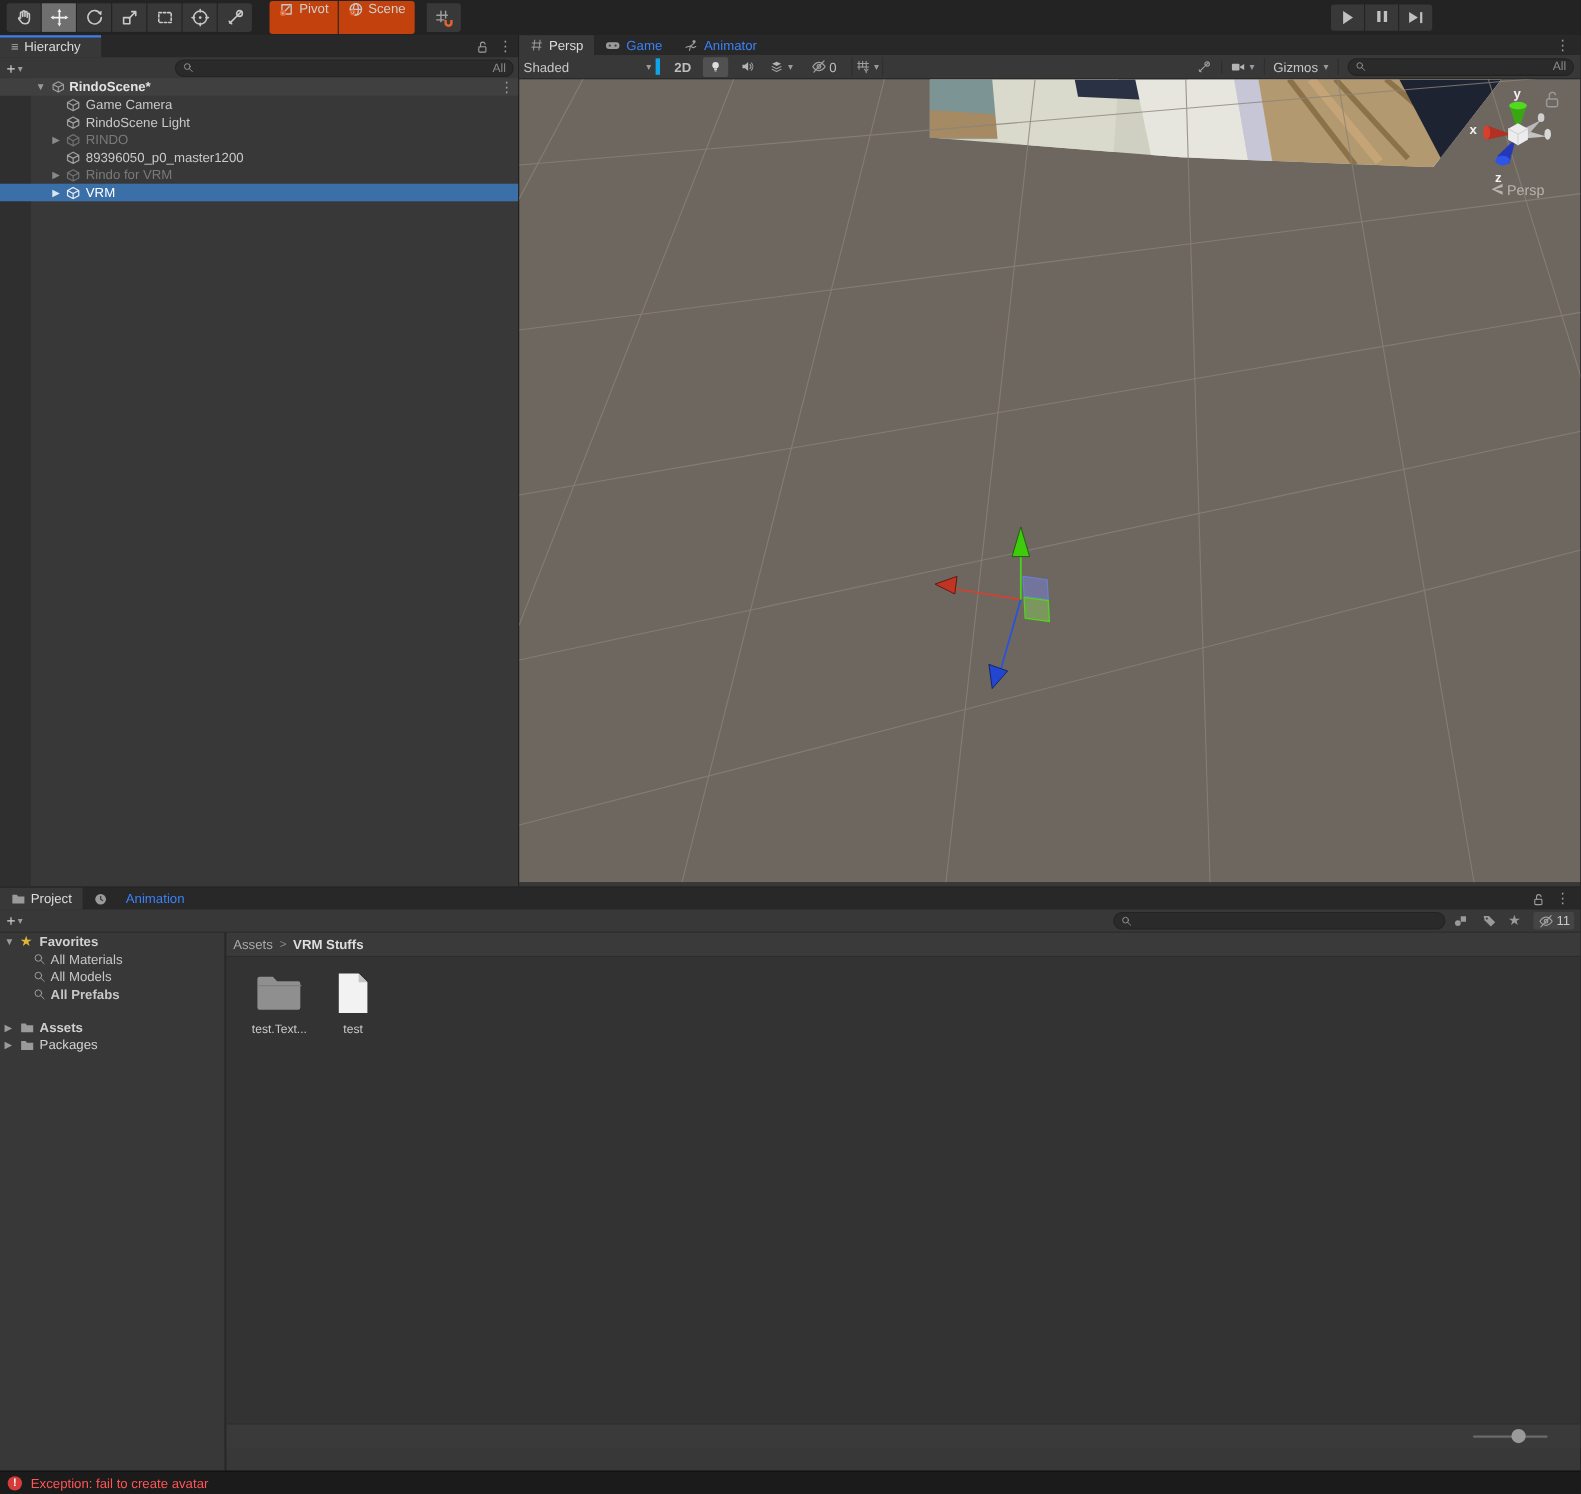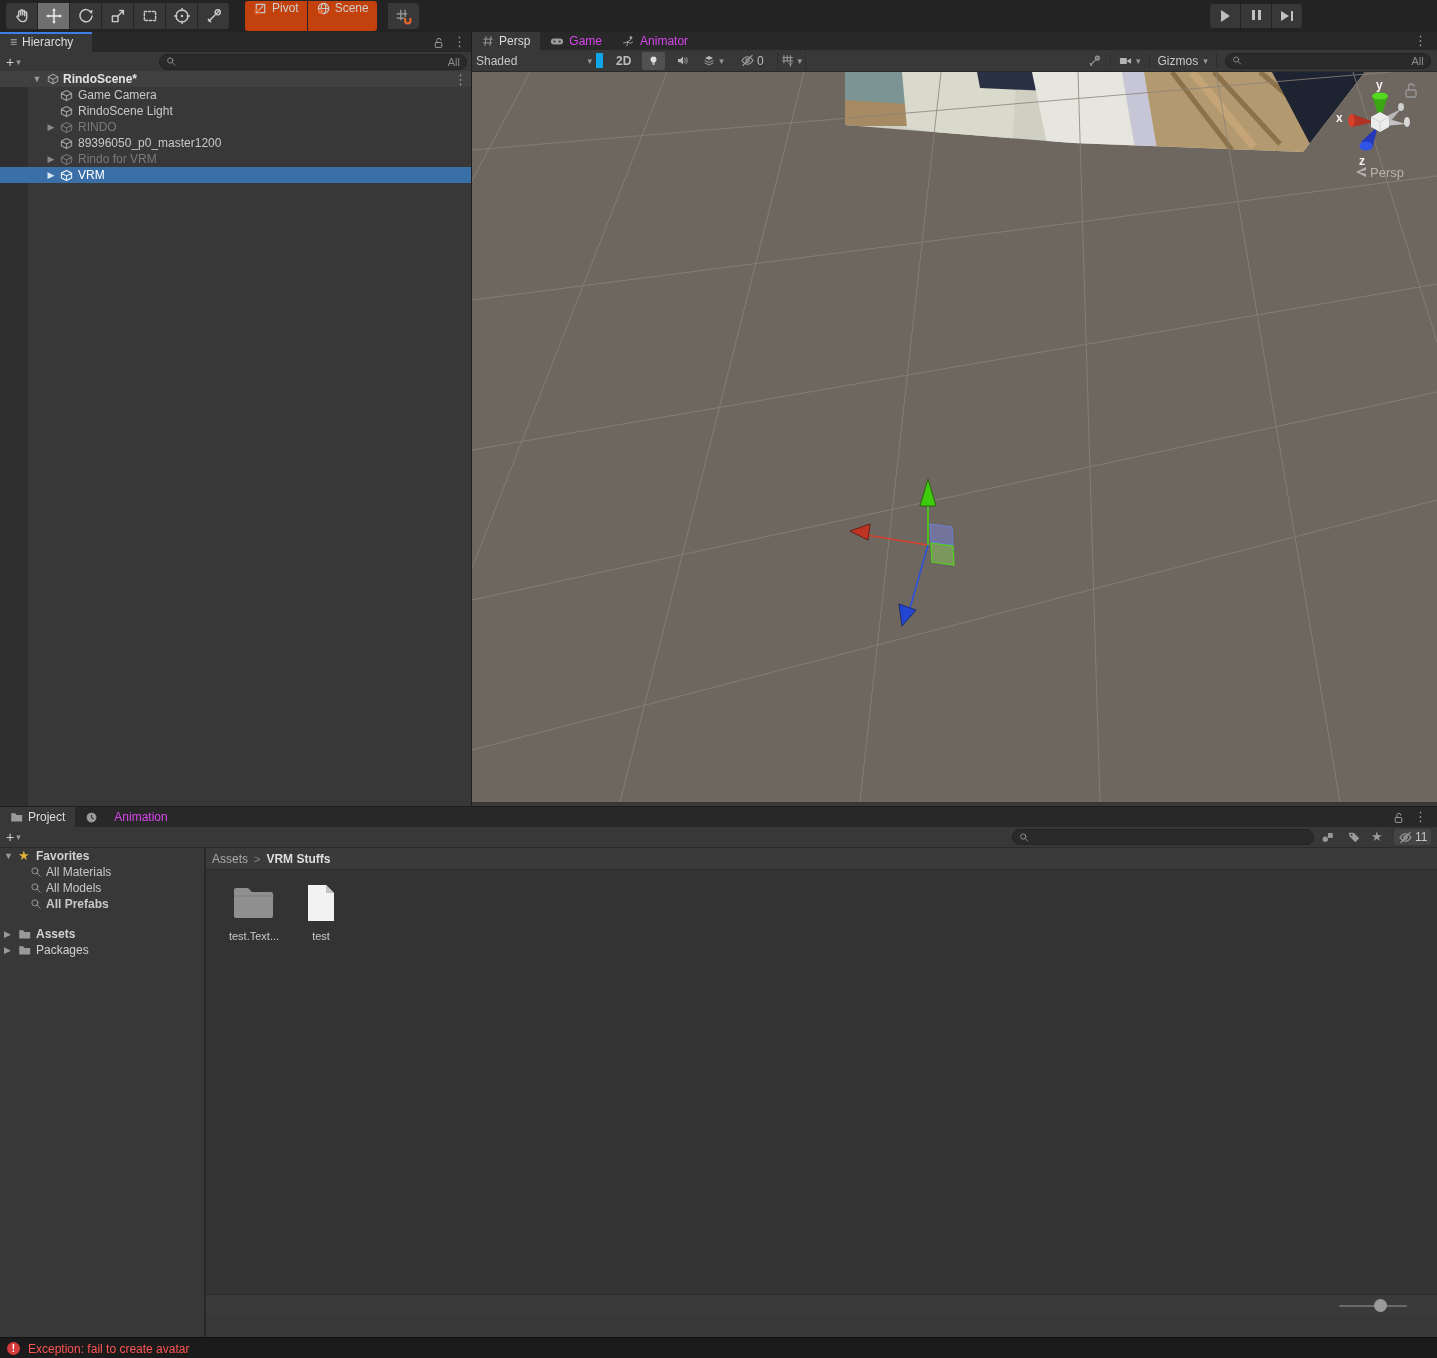--- a/index.html
+++ b/index.html
@@ -14,21 +14,21 @@
   .toolbtn.first{border-radius:3px 0 0 3px;} .toolbtn.last{border-radius:0 3px 3px 0;margin-right:0;}
   .toolbtn.active{background:#6f6f6f;}
   .txtbtn{height:30px;background:#c2410c;display:flex;align-items:flex-start;padding:0 8px;gap:4px;margin-right:1px;color:#cfcfcf;}
   .playbtn{width:30px;height:24px;background:#383838;display:flex;align-items:center;justify-content:center;margin-right:1px;color:#c0c0c0;}
   .playbtn.first{border-radius:3px 0 0 3px;}.playbtn.last{border-radius:0 3px 3px 0;}
   .pause-bar{display:inline-block;width:3px;height:10px;background:#c0c0c0;margin:0 1.5px;}
   .step-bar{display:inline-block;width:2.5px;height:10px;background:#c0c0c0;margin-left:2px;}
   .tri-right{display:inline-block;width:0;height:0;border-top:6px solid transparent;border-bottom:6px solid transparent;border-left:9px solid #c0c0c0;}
   
   .tabstrip{background:#282828;display:flex;align-items:flex-end;}
-  .tab{height:100%;display:flex;align-items:center;gap:5px;padding:0 10px;color:#d946ef;}
+  .tab{height:100%;display:flex;align-items:center;gap:5px;padding:0 10px;color:#3b82f6;}
   .tab.active{background:#383838;color:#dcdcdc;box-shadow:inset 0 2px 0 #3e7de7;}
   .tab.active.nofocus{box-shadow:none;}
   .panel-toolbar{background:#383838;border-bottom:1px solid #2a2a2a;display:flex;align-items:center;}
   .searchpill{background:#2a2a2a;border:1px solid #232323;border-radius:9px;display:flex;align-items:center;padding:0 6px;gap:4px;}
   .searchpill input{background:transparent;border:none;outline:none;color:#bbb;font-family:"Liberation Sans",sans-serif;font-size:11px;width:100%;padding:0;text-align:right;}
   .searchpill input::placeholder{color:#8a8a8a;}
   .mini{color:#9a9a9a;font-size:9px;} .dots{color:#a0a0a0;font-size:13px;}
   
   #hier{left:0;top:32px;width:471px;height:774px;background:#383838;border-right:1px solid #1e1e1e;}
   .hrow{position:relative;height:16px;display:flex;align-items:center;font-size:12px;color:#c9c9c9;}
@@ -236,21 +236,21 @@
       <div class="tab" style="height:18px;">
         <svg width="13" height="12" viewBox="0 0 16 14">
           <circle cx="11" cy="3" r="1.8" fill="#9a9a9a"></circle>
           <path class="icon-dim" d="M2 9.5 7 8l4-3M7 8l3 2 3-1.5M7 8l-1 5"></path>
         </svg>
         <span>Animator</span>
       </div>
       <span class="abs dots" style="left:942px;top:1px;">⋮</span>
     </div>
     <div class="panel-toolbar" style="height:21px;position:relative;">
-      <div class="row" style="margin-left:4px;width:116px;justify-content:space-between;border-right:7px solid #0ea5e9;padding-right:4px;height:15px;">
+      <div class="row" style="margin-left:4px;width:116px;justify-content:space-between;border-right:4px solid #0ea5e9;padding-right:4px;height:15px;">
         <span>Shaded</span>
         <span class="mini">▾</span>
       </div>
       <div class="row" style="margin-left:8px;padding:1px 5px;border-radius:2px;">
         <span style="font-weight:bold;color:#bdbdbd;">2D</span>
       </div>
       <div class="row" style="margin-left:6px;background:#515151;border-radius:2px;padding:2px 5px;">
         <svg width="13" height="14" viewBox="0 0 16 16">
           <circle cx="8" cy="6" r="3.6" fill="#dedede"></circle>
             <rect x="6.4" y="9.6" width="3.2" height="1.6" fill="#dedede"></rect>

